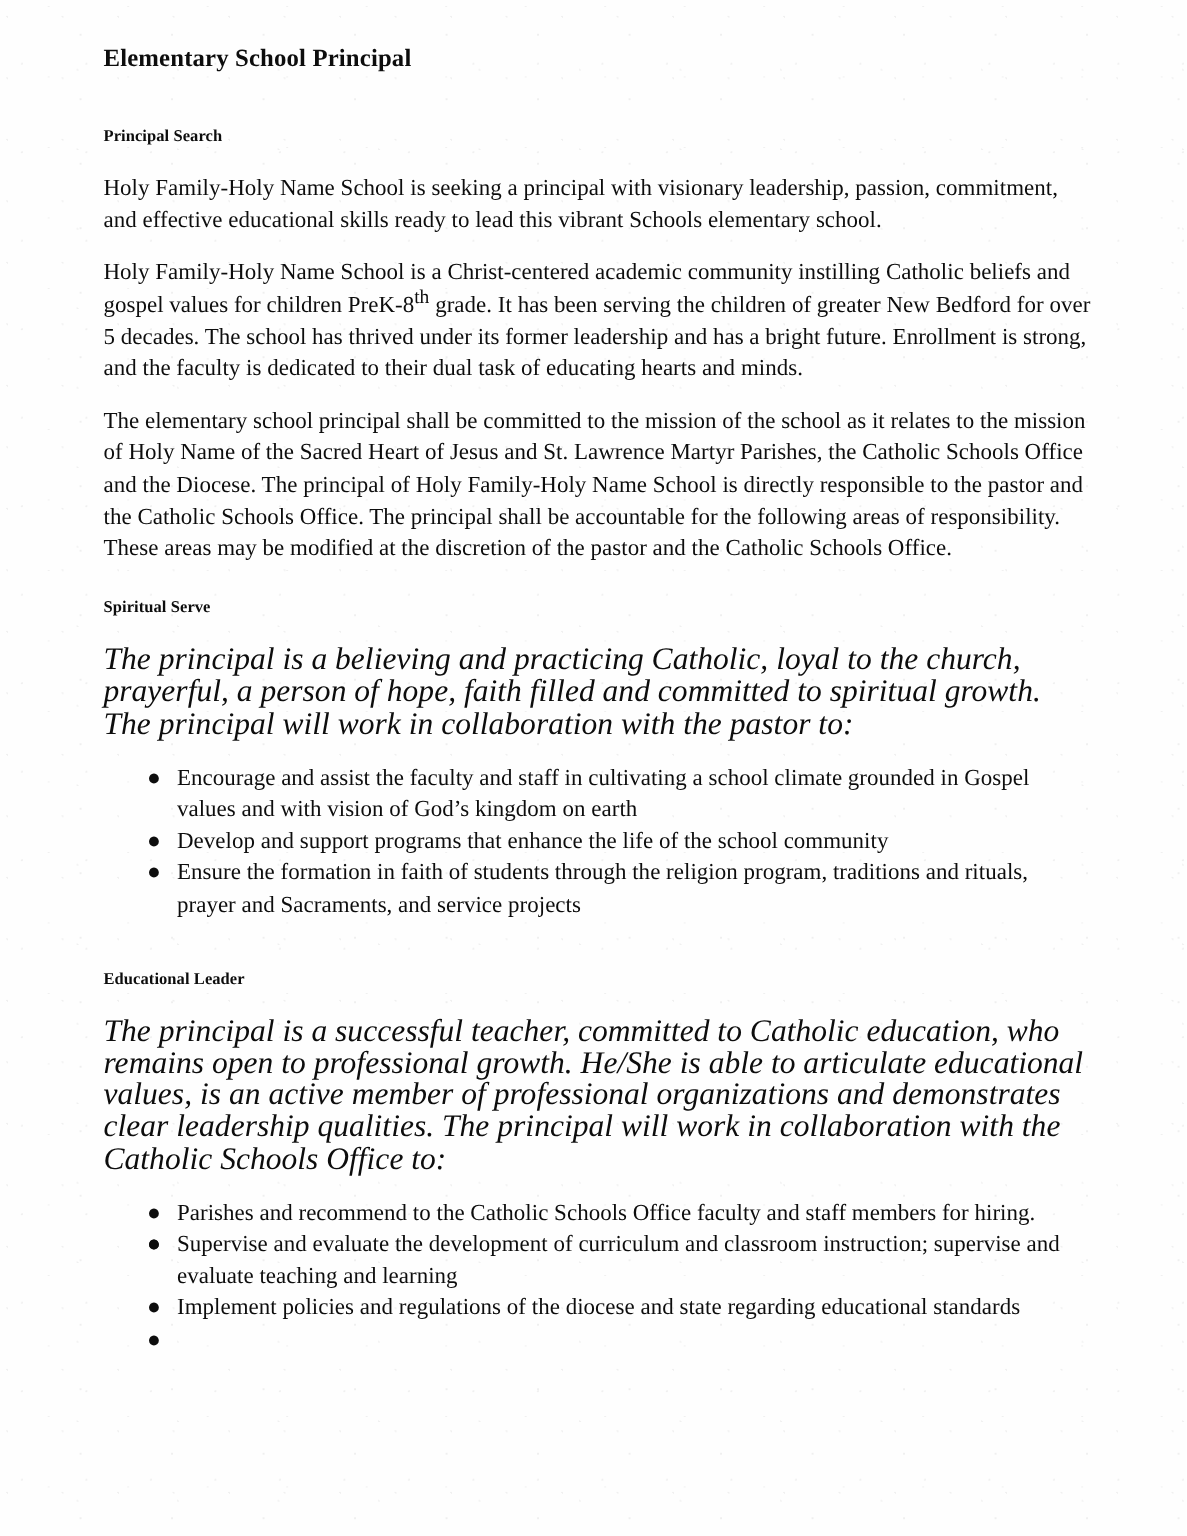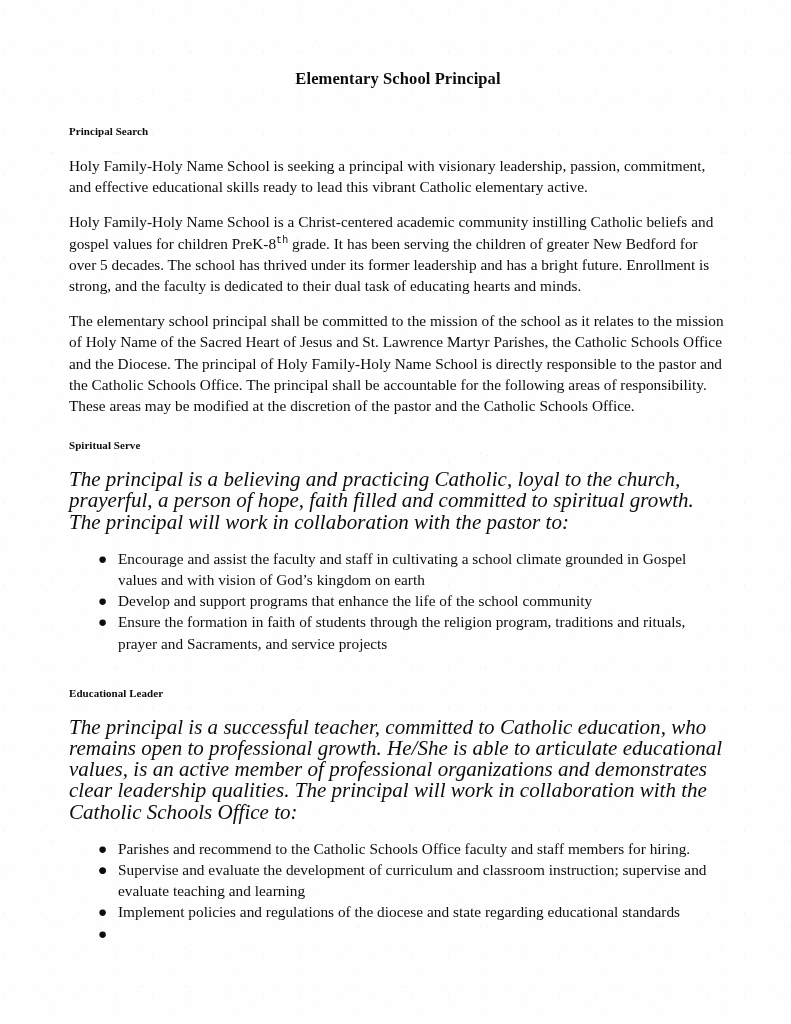--- a/index.html
+++ b/index.html
@@ -43,27 +43,26 @@
   }
 
   .content {
     position: absolute;
     left: 69px;
     top: 0;
     width: 658px;
   }
 
   .doc-title {
-    text-align: center;
     font-weight: bold;
     font-size: 16.5px;
     line-height: 21px;
     letter-spacing: .1px;
     margin: 0;
-    padding-top: 68px;
+    padding-top: 28px;
   }
   .doc-title .line { display: block; }
 
   .section-heading {
     font-weight: bold;
     font-size: 11px;
     line-height: 20px;
     margin: 0;
     letter-spacing: .05px;
   }
@@ -78,24 +77,23 @@
 
   p.italic-para {
     font-size: 21px;
     line-height: 21.2px;
     margin: 0;
     font-style: italic;
     letter-spacing: .02px;
   }
 
   sup {
-    font-size: 10px;
+    font-size: 13px;
     vertical-align: super;
     line-height: 0;
-    font-family: Liberation Mono, monospace;
   }
 
   ul.bullet-list {
     margin: 0;
     padding: 0;
     list-style: none;
   }
   ul.bullet-list li {
     position: relative;
     font-size: 15.3px;
@@ -131,21 +129,21 @@
     <h1 class="doc-title">
       <span class="line">Elementary School Principal</span>
     </h1>
 
     <div class="gap-title-to-h1"></div>
 
     <h2 class="section-heading">Principal Search</h2>
 
     <div class="gap-h-to-para"></div>
 
-    <p class="body-para">Holy Family-Holy Name School is seeking a principal with visionary leadership, passion, commitment, and effective educational skills ready to lead this vibrant Catholic elementary active.</p>
+    <p class="body-para">Holy Family-Holy Name School is seeking a principal with visionary leadership, passion, commitment, and effective educational skills ready to lead this vibrant Schools elementary school.</p>
 
     <div class="gap-para-to-para"></div>
 
     <p class="body-para"><span>Holy Family-Holy Name School is a Christ-centered academic community instilling Catholic beliefs and gospel values for children PreK-8</span><sup>th</sup><span> grade. It has been serving the children of greater New Bedford for over 5 decades. The school has thrived under its former leadership and has a bright future. Enrollment is strong, and the faculty is dedicated to their dual task of educating hearts and minds.</span></p>
 
     <div class="gap-para-to-para"></div>
 
     <p class="body-para">The elementary school principal shall be committed to the mission of the school as it relates to the mission of Holy Name of the Sacred Heart of Jesus and St. Lawrence Martyr Parishes, the Catholic Schools Office and the Diocese.  The principal of Holy Family-Holy Name School is directly responsible to the pastor and the Catholic Schools Office.  The principal shall be accountable for the following areas of responsibility.  These areas may be modified at the discretion of the pastor and the Catholic Schools Office.</p>
 
     <div class="gap-para-to-h"></div>

